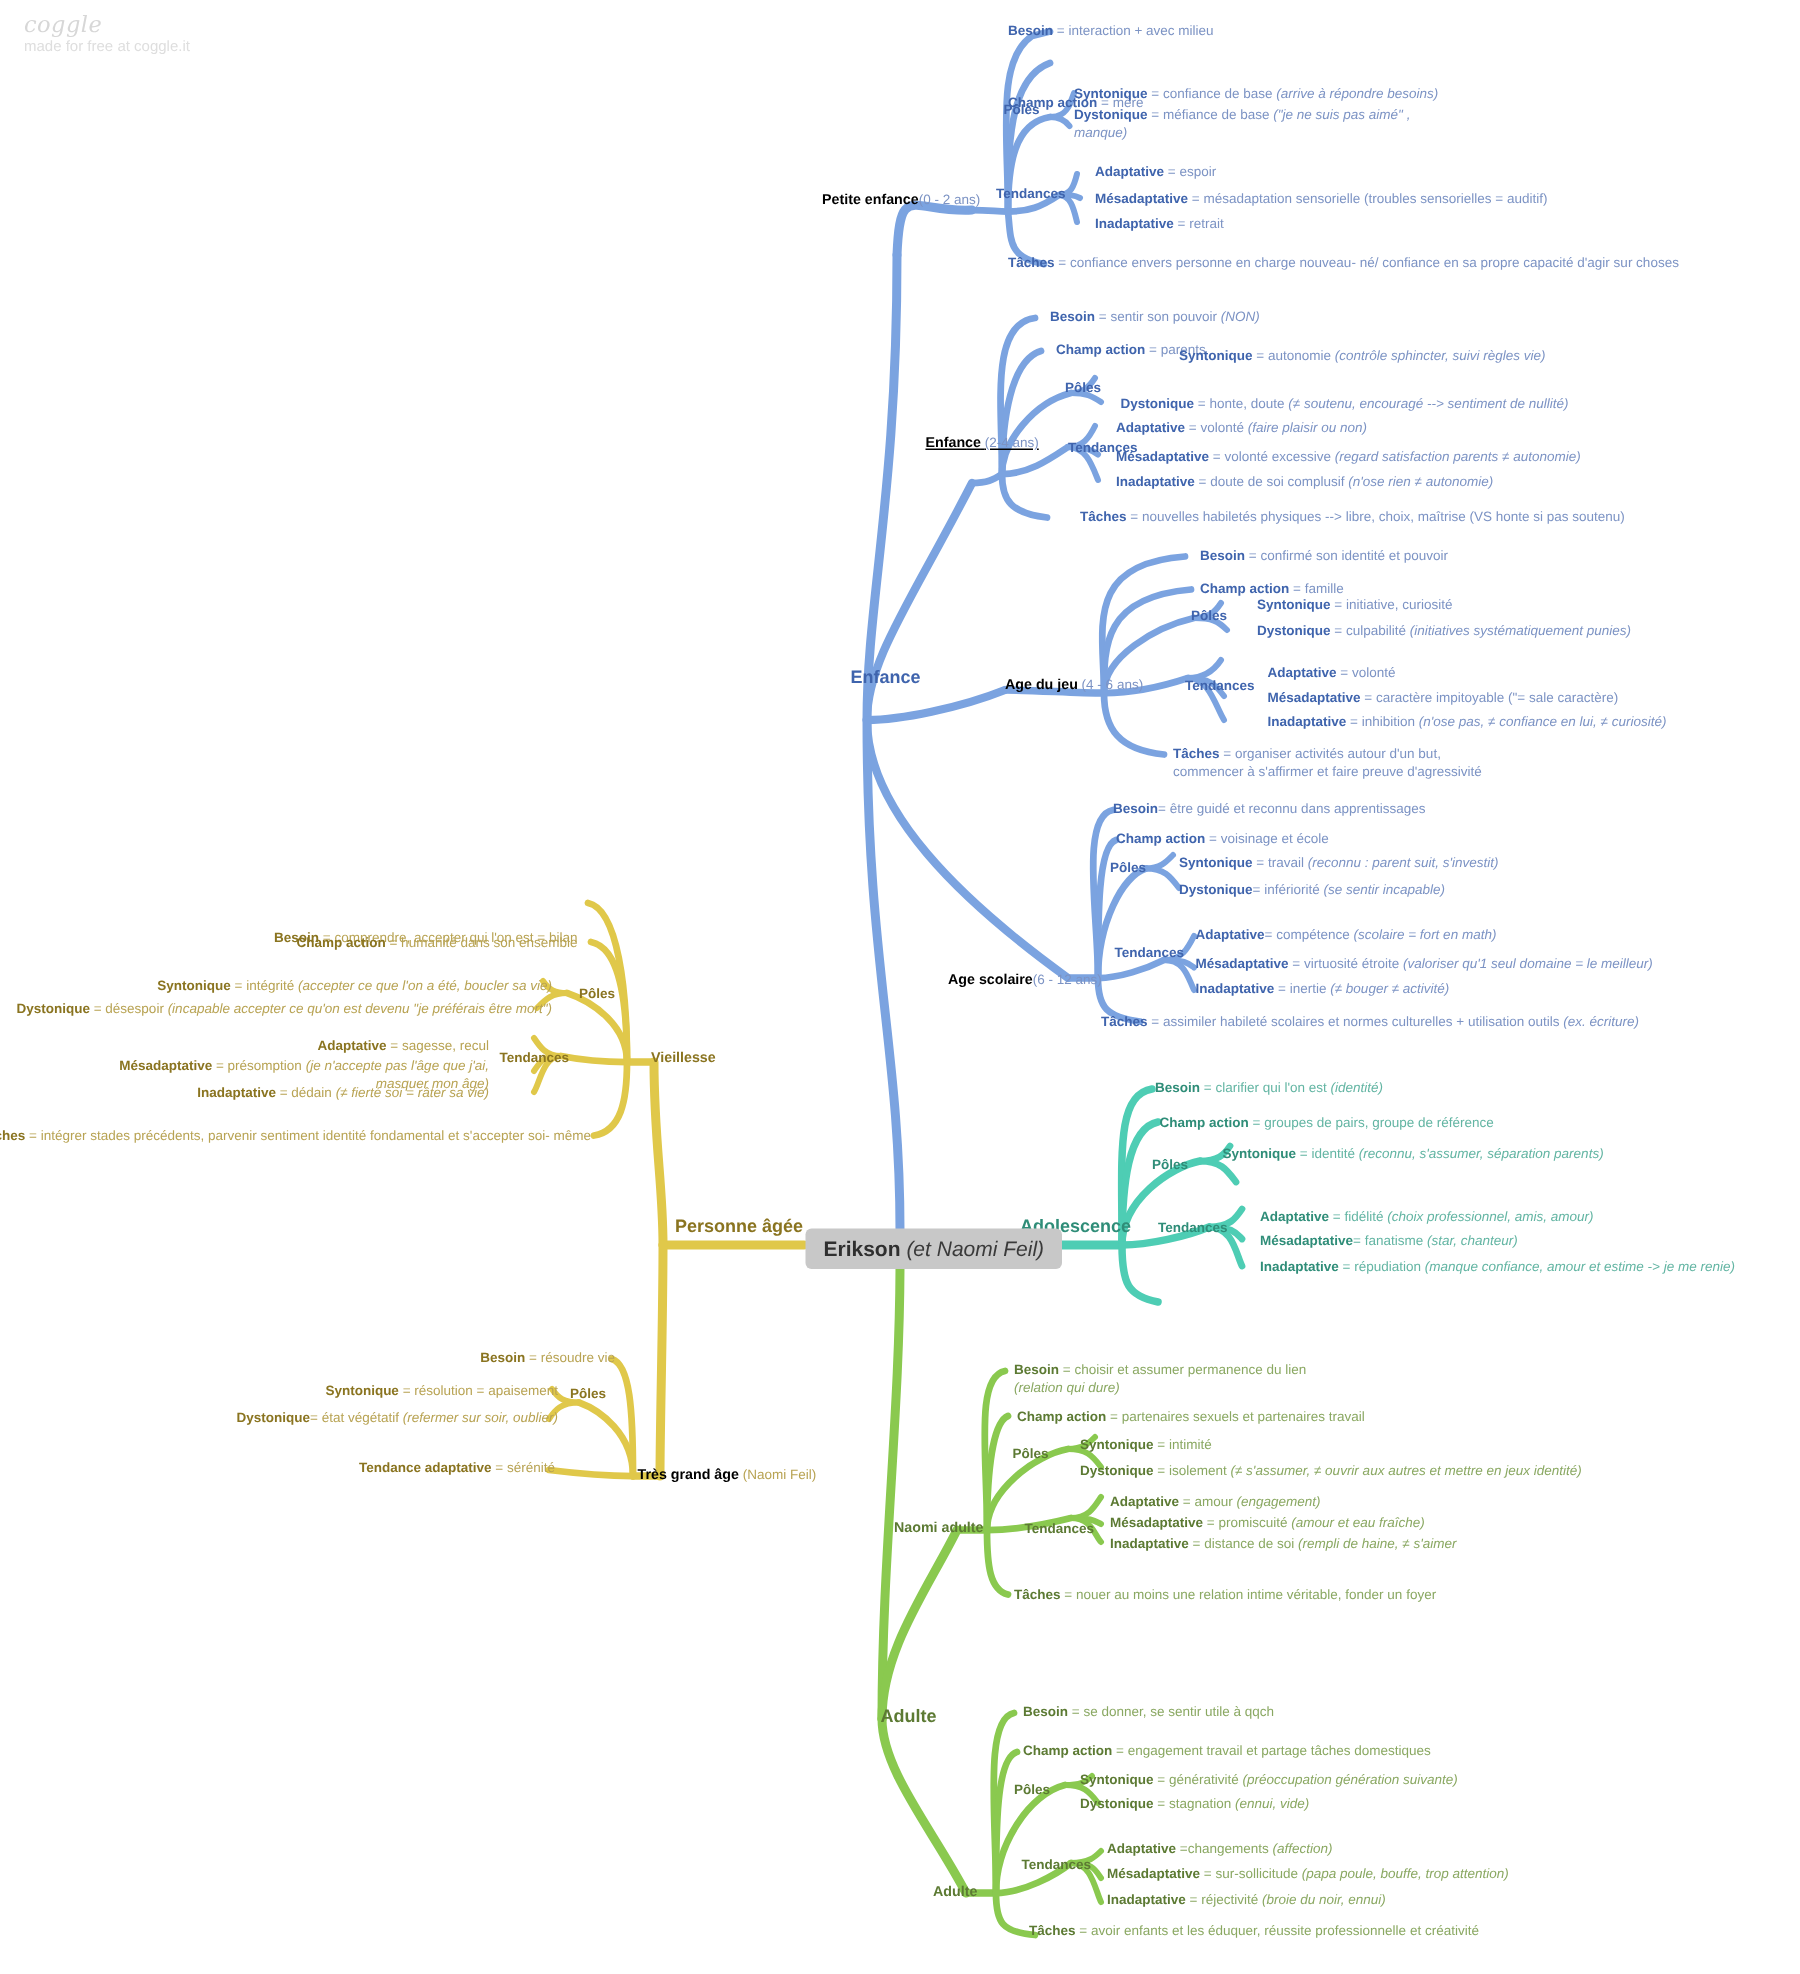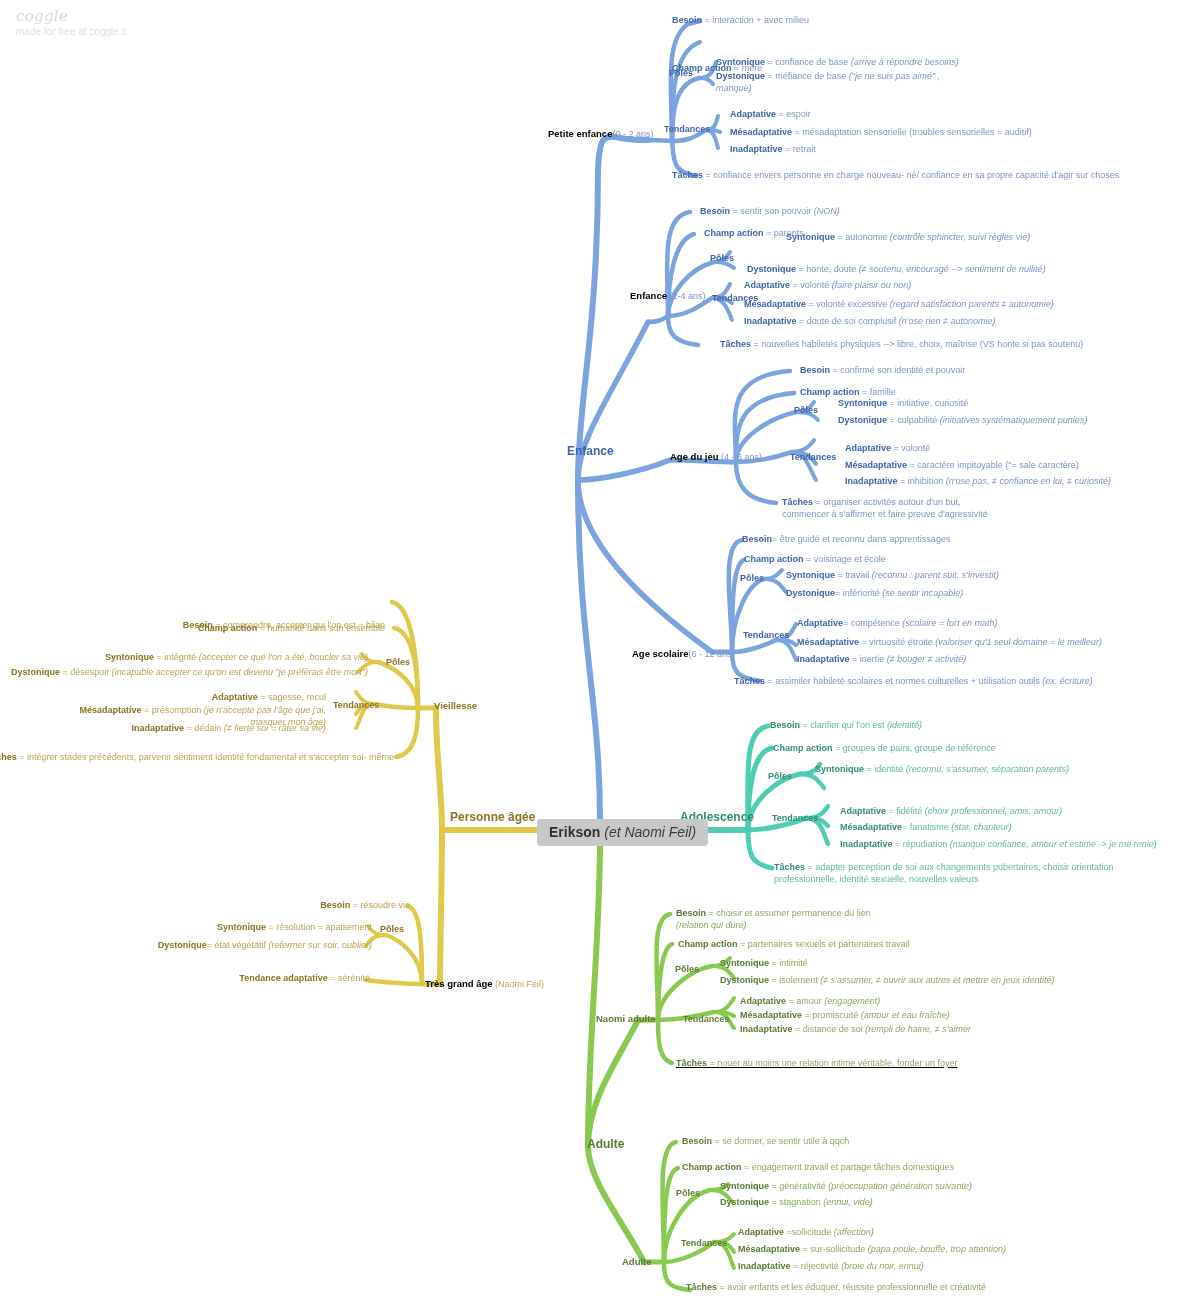--- a/index.html
+++ b/index.html
@@ -257,21 +257,21 @@
   <div class="nd c-blue" style="left:730px; top:127px;">
     <span class="k">Mésadaptative</span><span class="v"> = mésadaptation sensorielle (troubles sensorielles = auditif)</span>
   </div>
   <div class="nd c-blue" style="left:730px; top:144px;">
     <span class="k">Inadaptative</span><span class="v"> = retrait</span>
   </div>
   <div class="nd c-blue" style="left:672px; top:170px;">
     <span class="k">Tâches</span><span class="v"> = confiance envers personne en charge nouveau- né/ confiance en sa propre capacité d'agir sur choses</span>
   </div>
 
-  <div class="nd c-blue" style="left:630px; top:290px;">
+  <div class="nd c-blue" style="left:617px; top:290px;text-decoration:underline;">
     <span class="lvl2">Enfance</span> <span class="v">(2-4 ans)</span>
   </div>
   <div class="nd c-blue" style="left:700px; top:206px;">
     <span class="k">Besoin</span><span class="v"> = sentir son pouvoir </span><span class="em">(NON)</span>
   </div>
   <div class="nd c-blue" style="left:704px; top:228px;">
     <span class="k">Champ action</span><span class="v"> = parents</span>
   </div>
   <div class="nd lvl3 c-blue" style="left:710px; top:253px;">Pôles</div>
   <div class="nd c-blue" style="left:747px; top:232px;margin-left:39px;">
@@ -368,23 +368,20 @@
   <div class="nd lvl3 c-teal" style="left:772px; top:813px;">Tendances</div>
   <div class="nd c-teal" style="left:840px; top:806px;">
     <span class="k">Adaptative</span><span class="v"> = fidélité </span><span class="em">(choix professionnel, amis, amour)</span>
   </div>
   <div class="nd c-teal" style="left:840px; top:822px;">
     <span class="k">Mésadaptative</span><span class="v">= fanatisme </span><span class="em">(star, chanteur)</span>
   </div>
   <div class="nd c-teal" style="left:840px; top:839px;">
     <span class="k">Inadaptative</span><span class="v"> = répudiation </span><span class="em">(manque confiance, amour et estime -&gt; je me renie)</span>
   </div>
-  <div class="nd wrap c-teal" style="left:774px; top:862px; width:390px;">
-    <span class="k">Tâches</span><span class="v"> = adapter perception de soi aux changements pubertaires, choisir orientation professionnelle, identité sexuelle, nouvelles valeurs</span>
-  </div>
 
   <div class="nd lvl1 c-green" style="left:587px; top:1139px;">Adulte</div>
 
   <div class="nd lvl2 c-green" style="left:596px; top:1013px;">Naomi adulte</div>
   <div class="nd wrap c-green" style="left:676px; top:908px; width:220px;">
     <span class="k">Besoin</span><span class="v"> = choisir et assumer permanence du lien </span><span class="em">(relation qui dure)</span>
   </div>
   <div class="nd c-green" style="left:678px; top:939px;">
     <span class="k">Champ action</span><span class="v"> = partenaires sexuels et partenaires travail</span>
   </div>
@@ -398,41 +395,41 @@
   <div class="nd lvl3 c-green" style="left:683px; top:1014px;">Tendances</div>
   <div class="nd c-green" style="left:740px; top:996px;">
     <span class="k">Adaptative</span><span class="v"> = amour </span><span class="em">(engagement)</span>
   </div>
   <div class="nd c-green" style="left:740px; top:1010px;">
     <span class="k">Mésadaptative</span><span class="v"> = promiscuité </span><span class="em">(amour et eau fraîche)</span>
   </div>
   <div class="nd c-green" style="left:740px; top:1024px;">
     <span class="k">Inadaptative</span><span class="v"> = distance de soi </span><span class="em">(rempli de haine, ≠ s'aimer</span>
   </div>
-  <div class="nd c-green" style="left:676px; top:1058px;text-decoration:underline;">
+  <div class="nd c-green" style="left:676px; top:1058px;">
     <span class="k">Tâches</span><span class="v"> = nouer au moins une relation intime véritable, fonder un foyer</span>
   </div>
 
   <div class="nd lvl2 c-green" style="left:622px; top:1256px;">Adulte</div>
   <div class="nd c-green" style="left:682px; top:1136px;">
     <span class="k">Besoin</span><span class="v"> = se donner, se sentir utile à qqch</span>
   </div>
   <div class="nd c-green" style="left:682px; top:1162px;">
     <span class="k">Champ action</span><span class="v"> = engagement travail et partage tâches domestiques</span>
   </div>
   <div class="nd lvl3 c-green" style="left:676px; top:1188px;">Pôles</div>
   <div class="nd c-green" style="left:720px; top:1181px;">
     <span class="k">Syntonique</span><span class="v"> = générativité </span><span class="em">(préoccupation génération suivante)</span>
   </div>
   <div class="nd c-green" style="left:720px; top:1197px;">
     <span class="k">Dystonique</span><span class="v"> = stagnation </span><span class="em">(ennui, vide)</span>
   </div>
   <div class="nd lvl3 c-green" style="left:681px; top:1238px;">Tendances</div>
   <div class="nd c-green" style="left:738px; top:1227px;">
-    <span class="k">Adaptative</span><span class="v"> =sollicitude </span><span class="em">(affection)</span>
+    <span class="k">Adaptative</span><span class="v"> =changements </span><span class="em">(affection)</span>
   </div>
   <div class="nd c-green" style="left:738px; top:1244px;">
     <span class="k">Mésadaptative</span><span class="v"> = sur-sollicitude </span><span class="em">(papa poule, bouffe, trop attention)</span>
   </div>
   <div class="nd c-green" style="left:738px; top:1261px;">
     <span class="k">Inadaptative</span><span class="v"> = réjectivité </span><span class="em">(broie du noir, ennui)</span>
   </div>
   <div class="nd c-green" style="left:686px; top:1282px;">
     <span class="k">Tâches</span><span class="v"> = avoir enfants et les éduquer, réussite professionnelle et créativité</span>
   </div>

